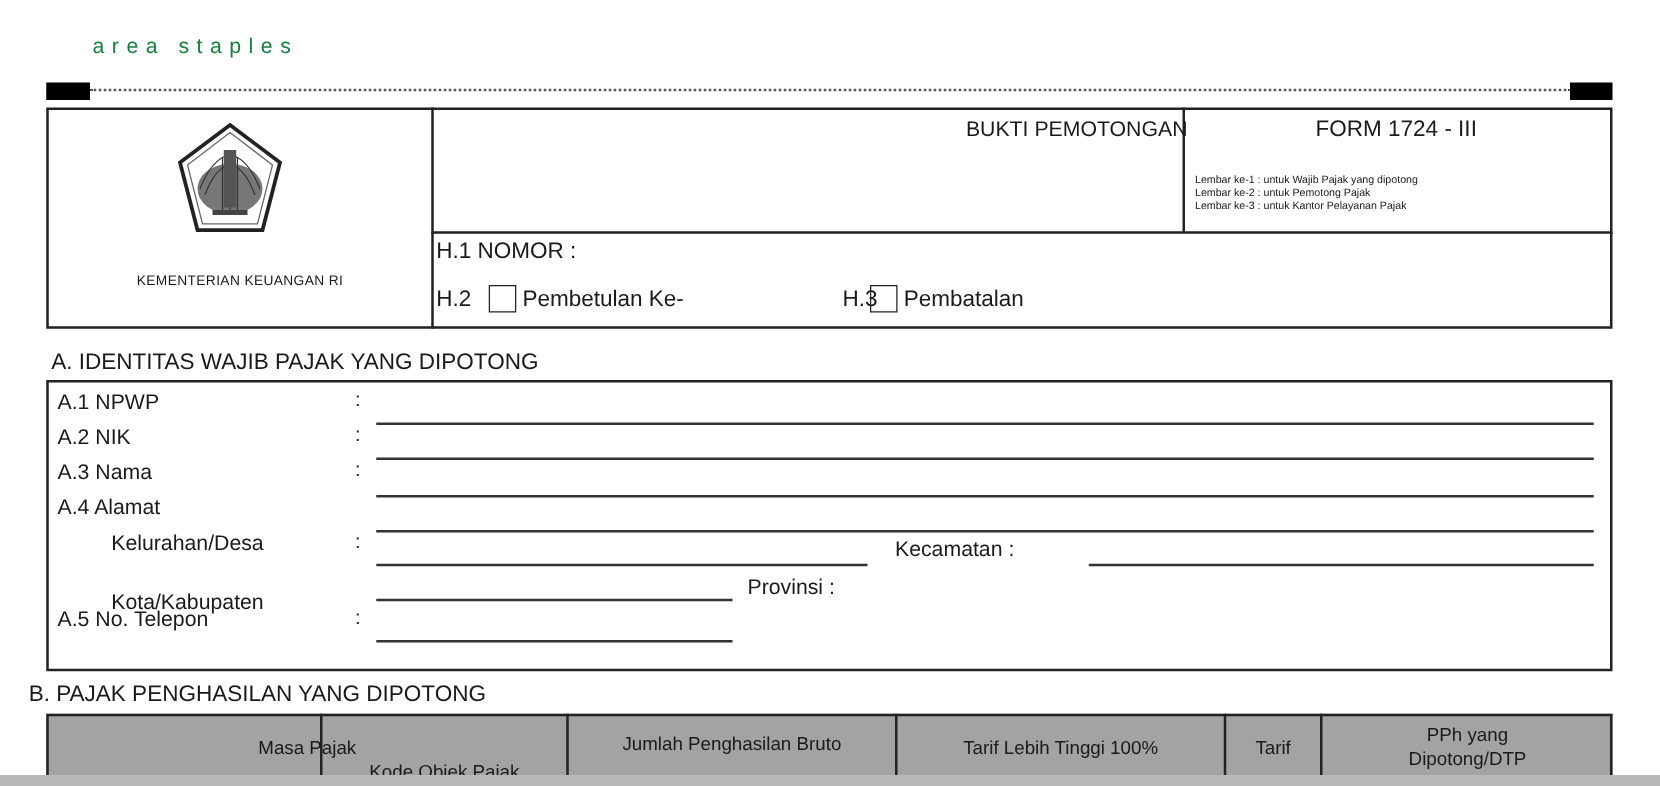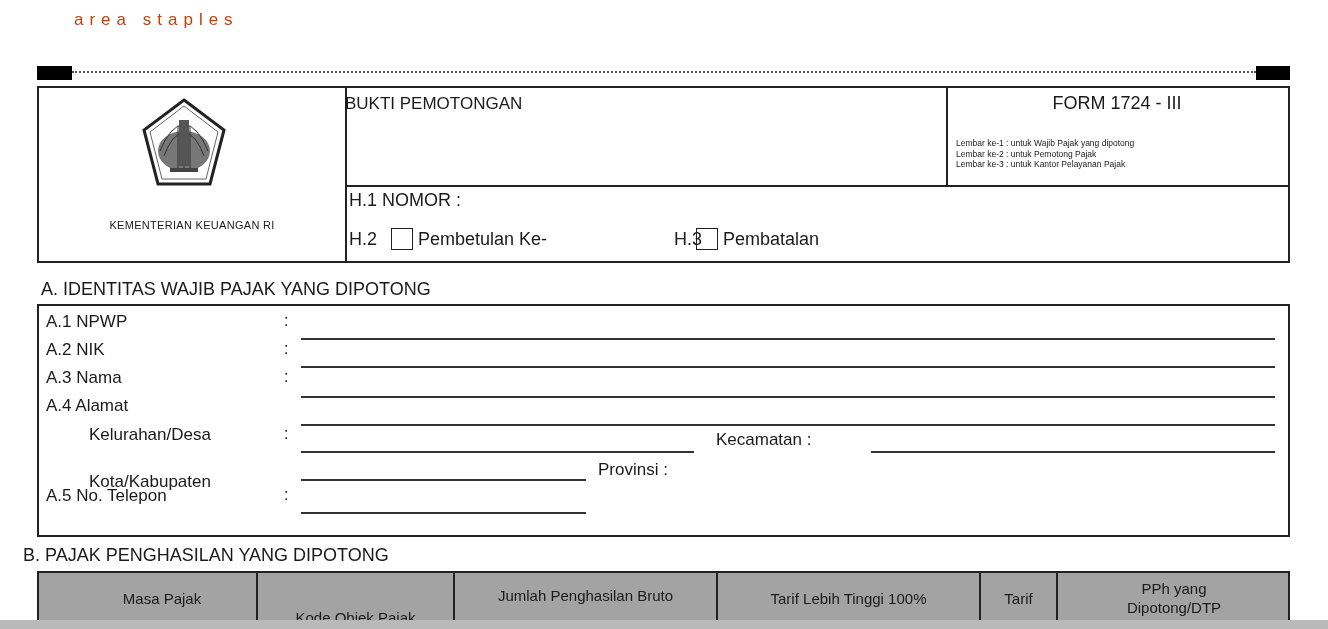--- a/index.html
+++ b/index.html
@@ -1,27 +1,27 @@
 <!DOCTYPE html>
 <html><head>
 <meta charset="utf-8">
 <style>
   html, body { margin:0; padding:0; background:#ffffff; }
   body { width:1328px; height:629px; position:relative; overflow:hidden;
          font-family:"Liberation Sans", sans-serif; color:#1a1a1a; }
   .abs { position:absolute; }
-  .staples-label { left:74px; top:10px; font-size:17px; letter-spacing:6px; color:#c2410c; }
+  .staples-label { left:74px; top:27px; font-size:17px; letter-spacing:6px; color:#15803d; }
   .staple-line { left:72px; top:71px; width:1184px; height:0; border-top:2px dotted #555; }
   .staple-block { top:66px; height:14px; background:#000; }
   .box { border:2px solid #222; box-sizing:border-box; }
   .vline { width:0; border-left:2px solid #222; }
   .hline { height:0; border-top:2px solid #222; }
   .logo-wrap { left:140px; top:96px; width:88px; height:96px; }
   .agency { left:39px; top:218px; width:306px; font-size:11px; line-height:14px; text-align:center; letter-spacing:0.3px; }
-  .title { left:345px; top:93px; width:605px; font-size:17px; line-height:21px; text-align:left; }
+  .title { left:345px; top:93px; width:605px; font-size:17px; line-height:21px; text-align:right; }
   .form-no { left:946px; top:93px; width:342px; font-size:18px; text-align:center; }
   .sheets { left:956px; top:138px; font-size:8.5px; line-height:10.5px; }
   .hfield { font-size:18px; }
   .chk { width:22px; height:22px; border:1.5px solid #222; box-sizing:border-box; display:inline-block; vertical-align:middle; }
   .sec-title { font-size:18px; }
   .lbl { font-size:17px; }
   .uline { height:0; border-top:2px solid #333; }
   .colon { font-size:16px; }
   .thead { background:#a3a3a3; }
   .th { font-size:15px; text-align:center; line-height:19px; }
@@ -114,21 +114,21 @@
 <div class="abs uline" style="left:301px;top:512px;width:285px;"></div>
 
 <div class="abs sec-title" style="left:23px;top:545px;">B. PAJAK PENGHASILAN YANG DIPOTONG</div>
 <div class="abs box thead" style="left:37px;top:571px;width:1253px;height:60px;"></div>
 <div class="abs vline" style="left:256px;top:571px;height:60px;"></div>
 <div class="abs vline" style="left:453px;top:571px;height:60px;"></div>
 <div class="abs vline" style="left:716px;top:571px;height:60px;"></div>
 <div class="abs vline" style="left:979px;top:571px;height:60px;"></div>
 <div class="abs vline" style="left:1056px;top:571px;height:60px;"></div>
 
-<div class="abs th" style="left:39px;top:589px;width:246px;">Masa Pajak</div>
+<div class="abs th" style="left:39px;top:589px;width:246px;text-align:right;">Masa Pajak</div>
 <div class="abs th" style="left:258px;top:608px;width:195px;">Kode Objek Pajak</div>
 <div class="abs th" style="left:455px;top:586px;width:261px;">Jumlah Penghasilan Bruto</div>
 <div class="abs th" style="left:718px;top:589px;width:261px;">Tarif Lebih Tinggi 100%</div>
 <div class="abs th" style="left:981px;top:589px;width:75px;">Tarif</div>
 <div class="abs th" style="left:1058px;top:579px;width:232px;">
   <div>PPh yang</div>
   <div>Dipotong/DTP</div>
 </div>
 
 <div class="abs bottom-bar"></div>

